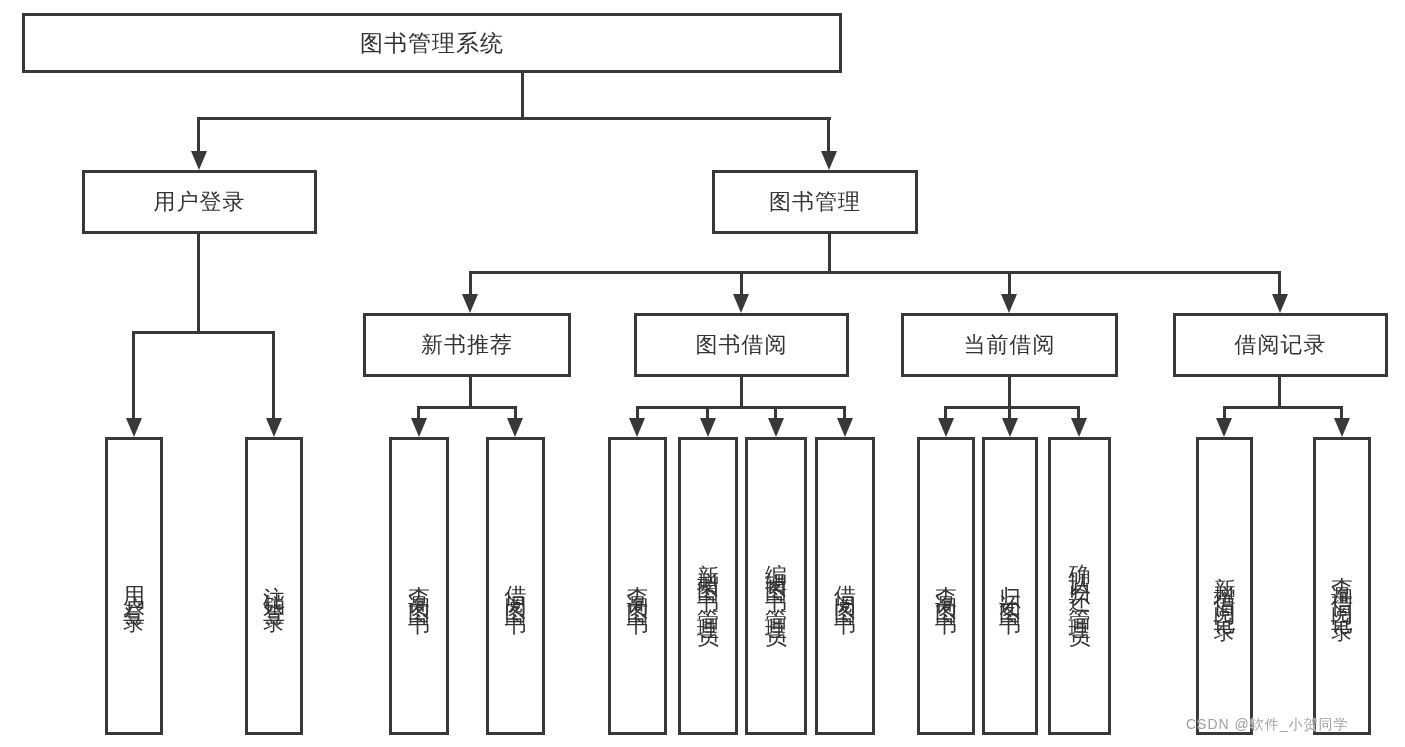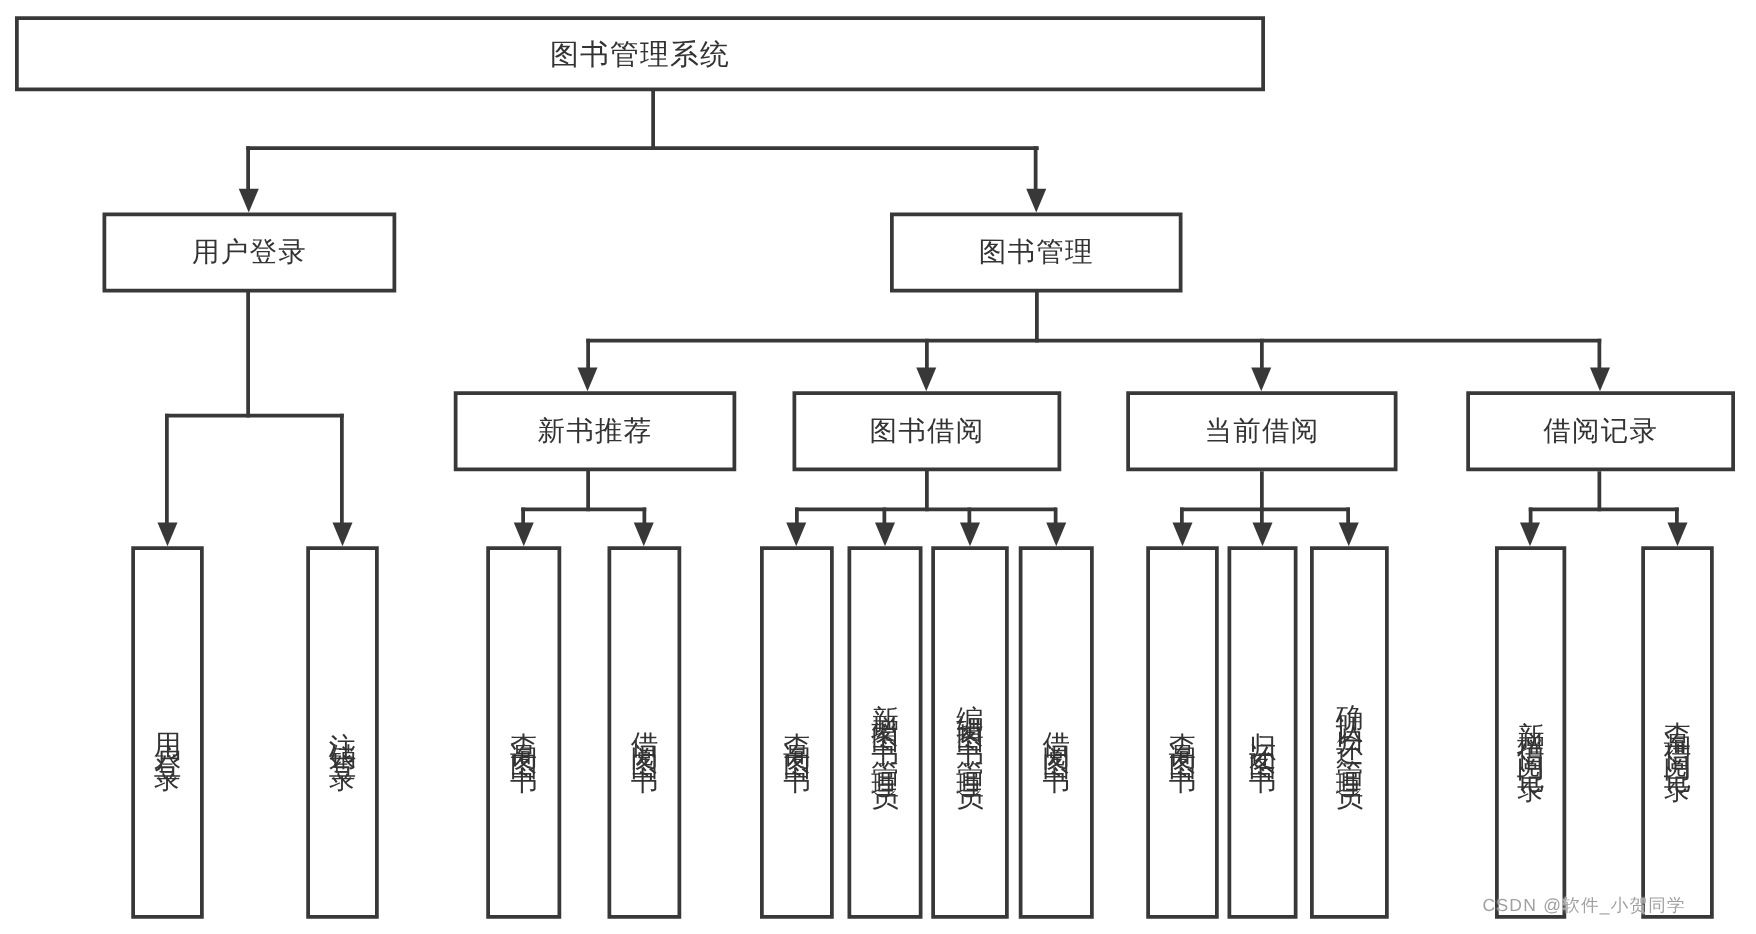--- a/index.html
+++ b/index.html
@@ -27,26 +27,26 @@
     position:absolute;left:1186px;top:716px;z-index:5;
     font-size:14px;letter-spacing:1px;color:rgba(150,150,150,0.9);
     text-shadow:0 0 2px #ffffff,0 0 1px #ffffff;white-space:nowrap;
   }
 </style>
 </head>
 <body>
 
 <div class="canvas">
 
-  <div class="box title" style="left:12px;top:13px;width:1000px;height:60px">图书管理系统</div>
+  <div class="box title" style="left:22px;top:13px;width:820px;height:60px">图书管理系统</div>
 
   <div class="box" style="left:82px;top:170px;width:235px;height:64px">用户登录</div>
-  <div class="box" style="left:712px;top:170px;width:234px;height:64px">图书管理</div>
+  <div class="box" style="left:712px;top:170px;width:206px;height:64px">图书管理</div>
 
-  <div class="box" style="left:363px;top:313px;width:226px;height:64px">新书推荐</div>
+  <div class="box" style="left:363px;top:313px;width:208px;height:64px">新书推荐</div>
   <div class="box" style="left:901px;top:313px;width:217px;height:64px">当前借阅</div>
   <div class="box" style="left:634px;top:313px;width:215px;height:64px">图书借阅</div>
   <div class="box" style="left:1173px;top:313px;width:215px;height:64px">借阅记录</div>
 
   <div class="box vert" style="left:105px;top:437px;width:58px;height:298px">用户登录</div>
   <div class="box vert" style="left:245px;top:437px;width:58px;height:298px">注销登录</div>
 
   <div class="box vert" style="left:389px;top:437px;width:60px;height:298px">查询图书</div>
   <div class="box vert" style="left:486px;top:437px;width:59px;height:298px">借阅图书</div>
 

